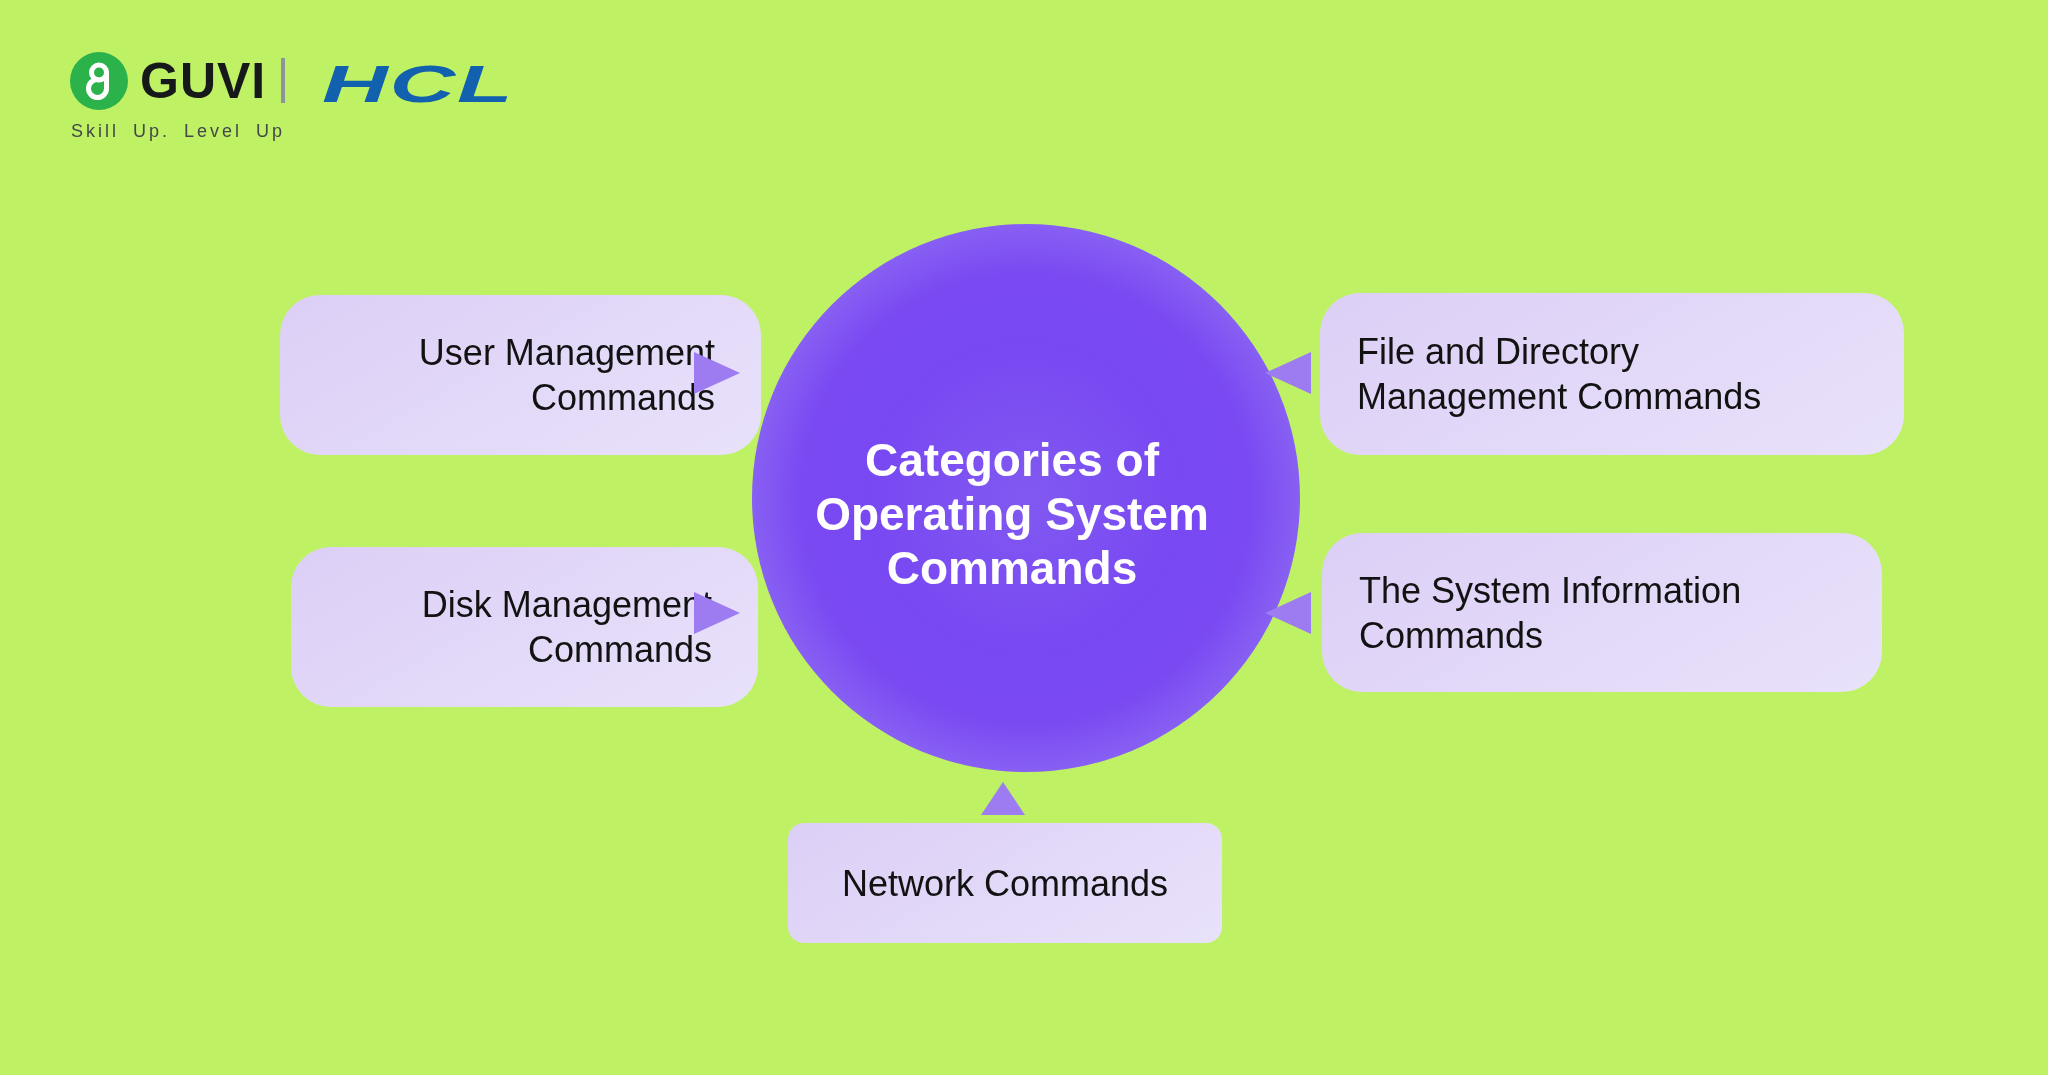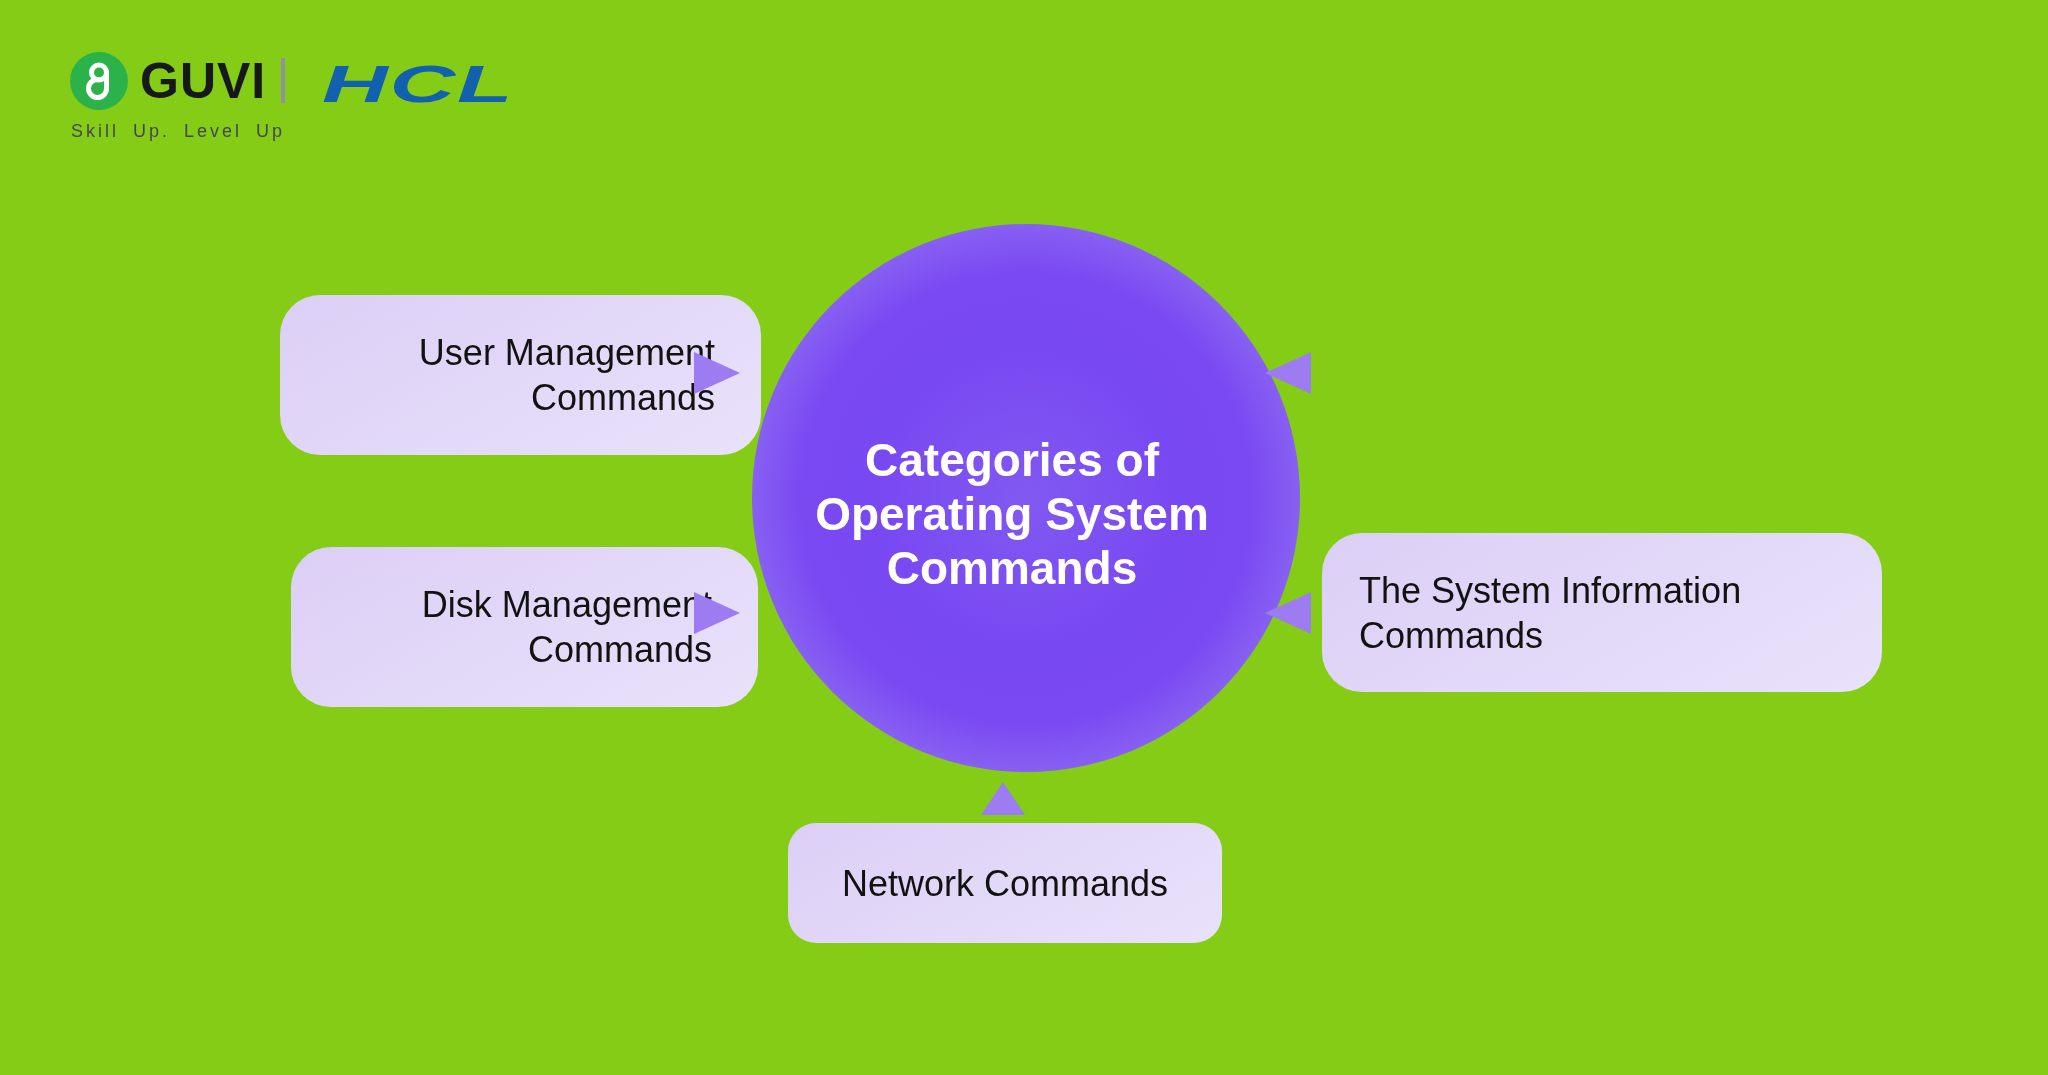--- a/index.html
+++ b/index.html
@@ -1,20 +1,20 @@
 <!DOCTYPE html>
 <html><head>
 <meta charset="utf-8">
 <style>
   html, body { margin: 0; padding: 0; background: #ffffff; }
   .canvas {
     position: relative;
     width: 2048px;
     height: 1075px;
-    background: #84cc16;
+    background: #bef264;
     overflow: hidden;
     font-family: "Liberation Sans", sans-serif;
   }
 
   
   .brand-icon { position: absolute; left: 70px; top: 52px; width: 58px; height: 58px; }
   .brand-guvi {
     position: absolute; left: 140px; top: 52px;
     font-size: 50px; font-weight: 700; line-height: 58px;
     color: #17181a; letter-spacing: 1px;
@@ -59,21 +59,21 @@
     display: flex; align-items: center;
     color: #121212; font-size: 36px; line-height: 45px;
     white-space: pre-line;
     justify-content: flex-end;
   }
   .node .node-label { width: 100%; }
   .node-user    { left: 280px;  top: 295px; width: 407px; height: 160px; }
   .node-disk    { left: 291px;  top: 547px; width: 393px; height: 160px; }
   .node-file    { left: 1320px; top: 293px; width: 517px; height: 162px; }
   .node-system  { left: 1322px; top: 533px; width: 493px; height: 159px; }
-  .node-network { left: 788px;  top: 823px; width: 434px; height: 120px; border-radius: 28px; }
+  .node-network { left: 788px;  top: 823px; width: 434px; height: 120px; border-radius: 16px; }
   .align-right  { text-align: right;  padding: 0 46px 0 28px; }
   .align-left   { text-align: left;   padding: 0 30px 0 37px; }
   .align-center { text-align: center; justify-content: center; }
   .align-right .node-label, .align-left .node-label { box-sizing: border-box; }
 
   
   .arrow { position: absolute; width: 0; height: 0; }
   .arrow-right {
     border-top: 21px solid transparent; border-bottom: 21px solid transparent;
     border-left: 46px solid #9d7cf2;
@@ -116,20 +116,24 @@
   </div>
 
   <div class="node node-user align-right">
     <div class="node-label">User Management
 Commands</div>
   </div>
   <div class="node node-disk align-right">
     <div class="node-label">Disk Management
 Commands</div>
   </div>
+  <div class="node node-file align-left">
+    <div class="node-label">File and Directory
+Management Commands</div>
+  </div>
   <div class="node node-system align-left">
     <div class="node-label">The System Information
 Commands</div>
   </div>
   <div class="node node-network align-center">
     <div class="node-label">Network Commands</div>
   </div>
 
   <div class="arrow arrow-right arrow-user"></div>
   <div class="arrow arrow-right arrow-disk"></div>

